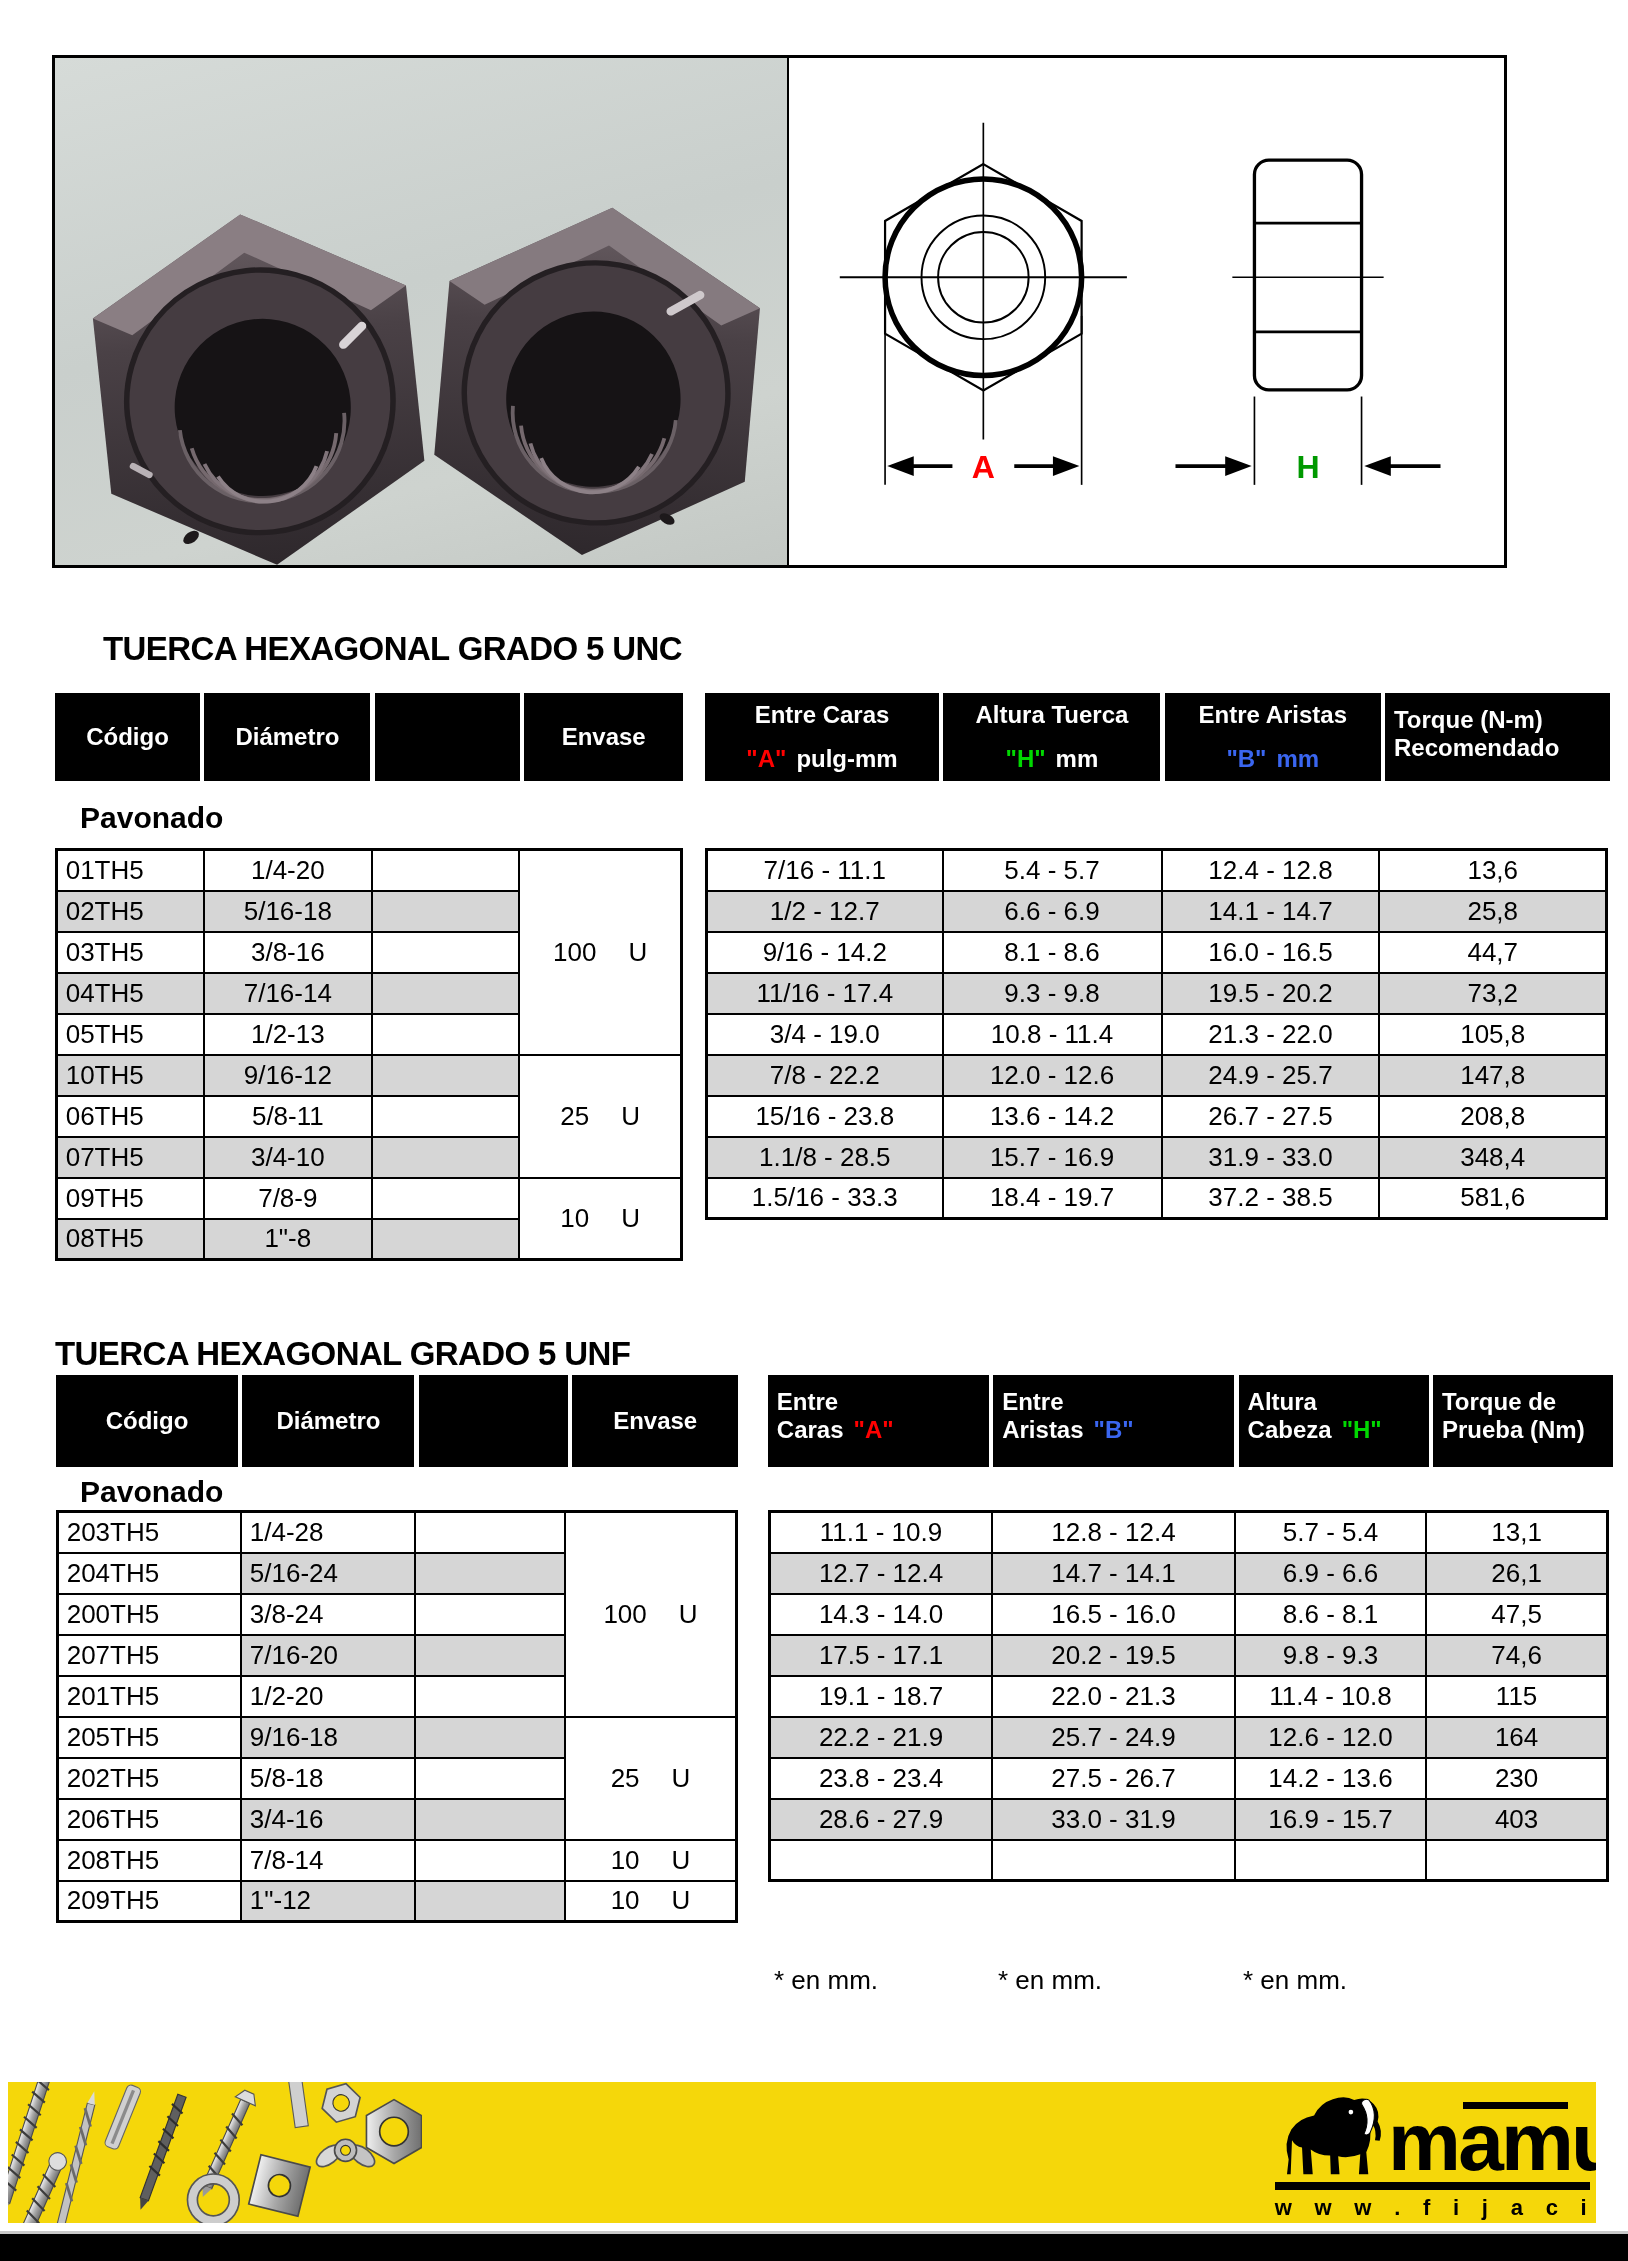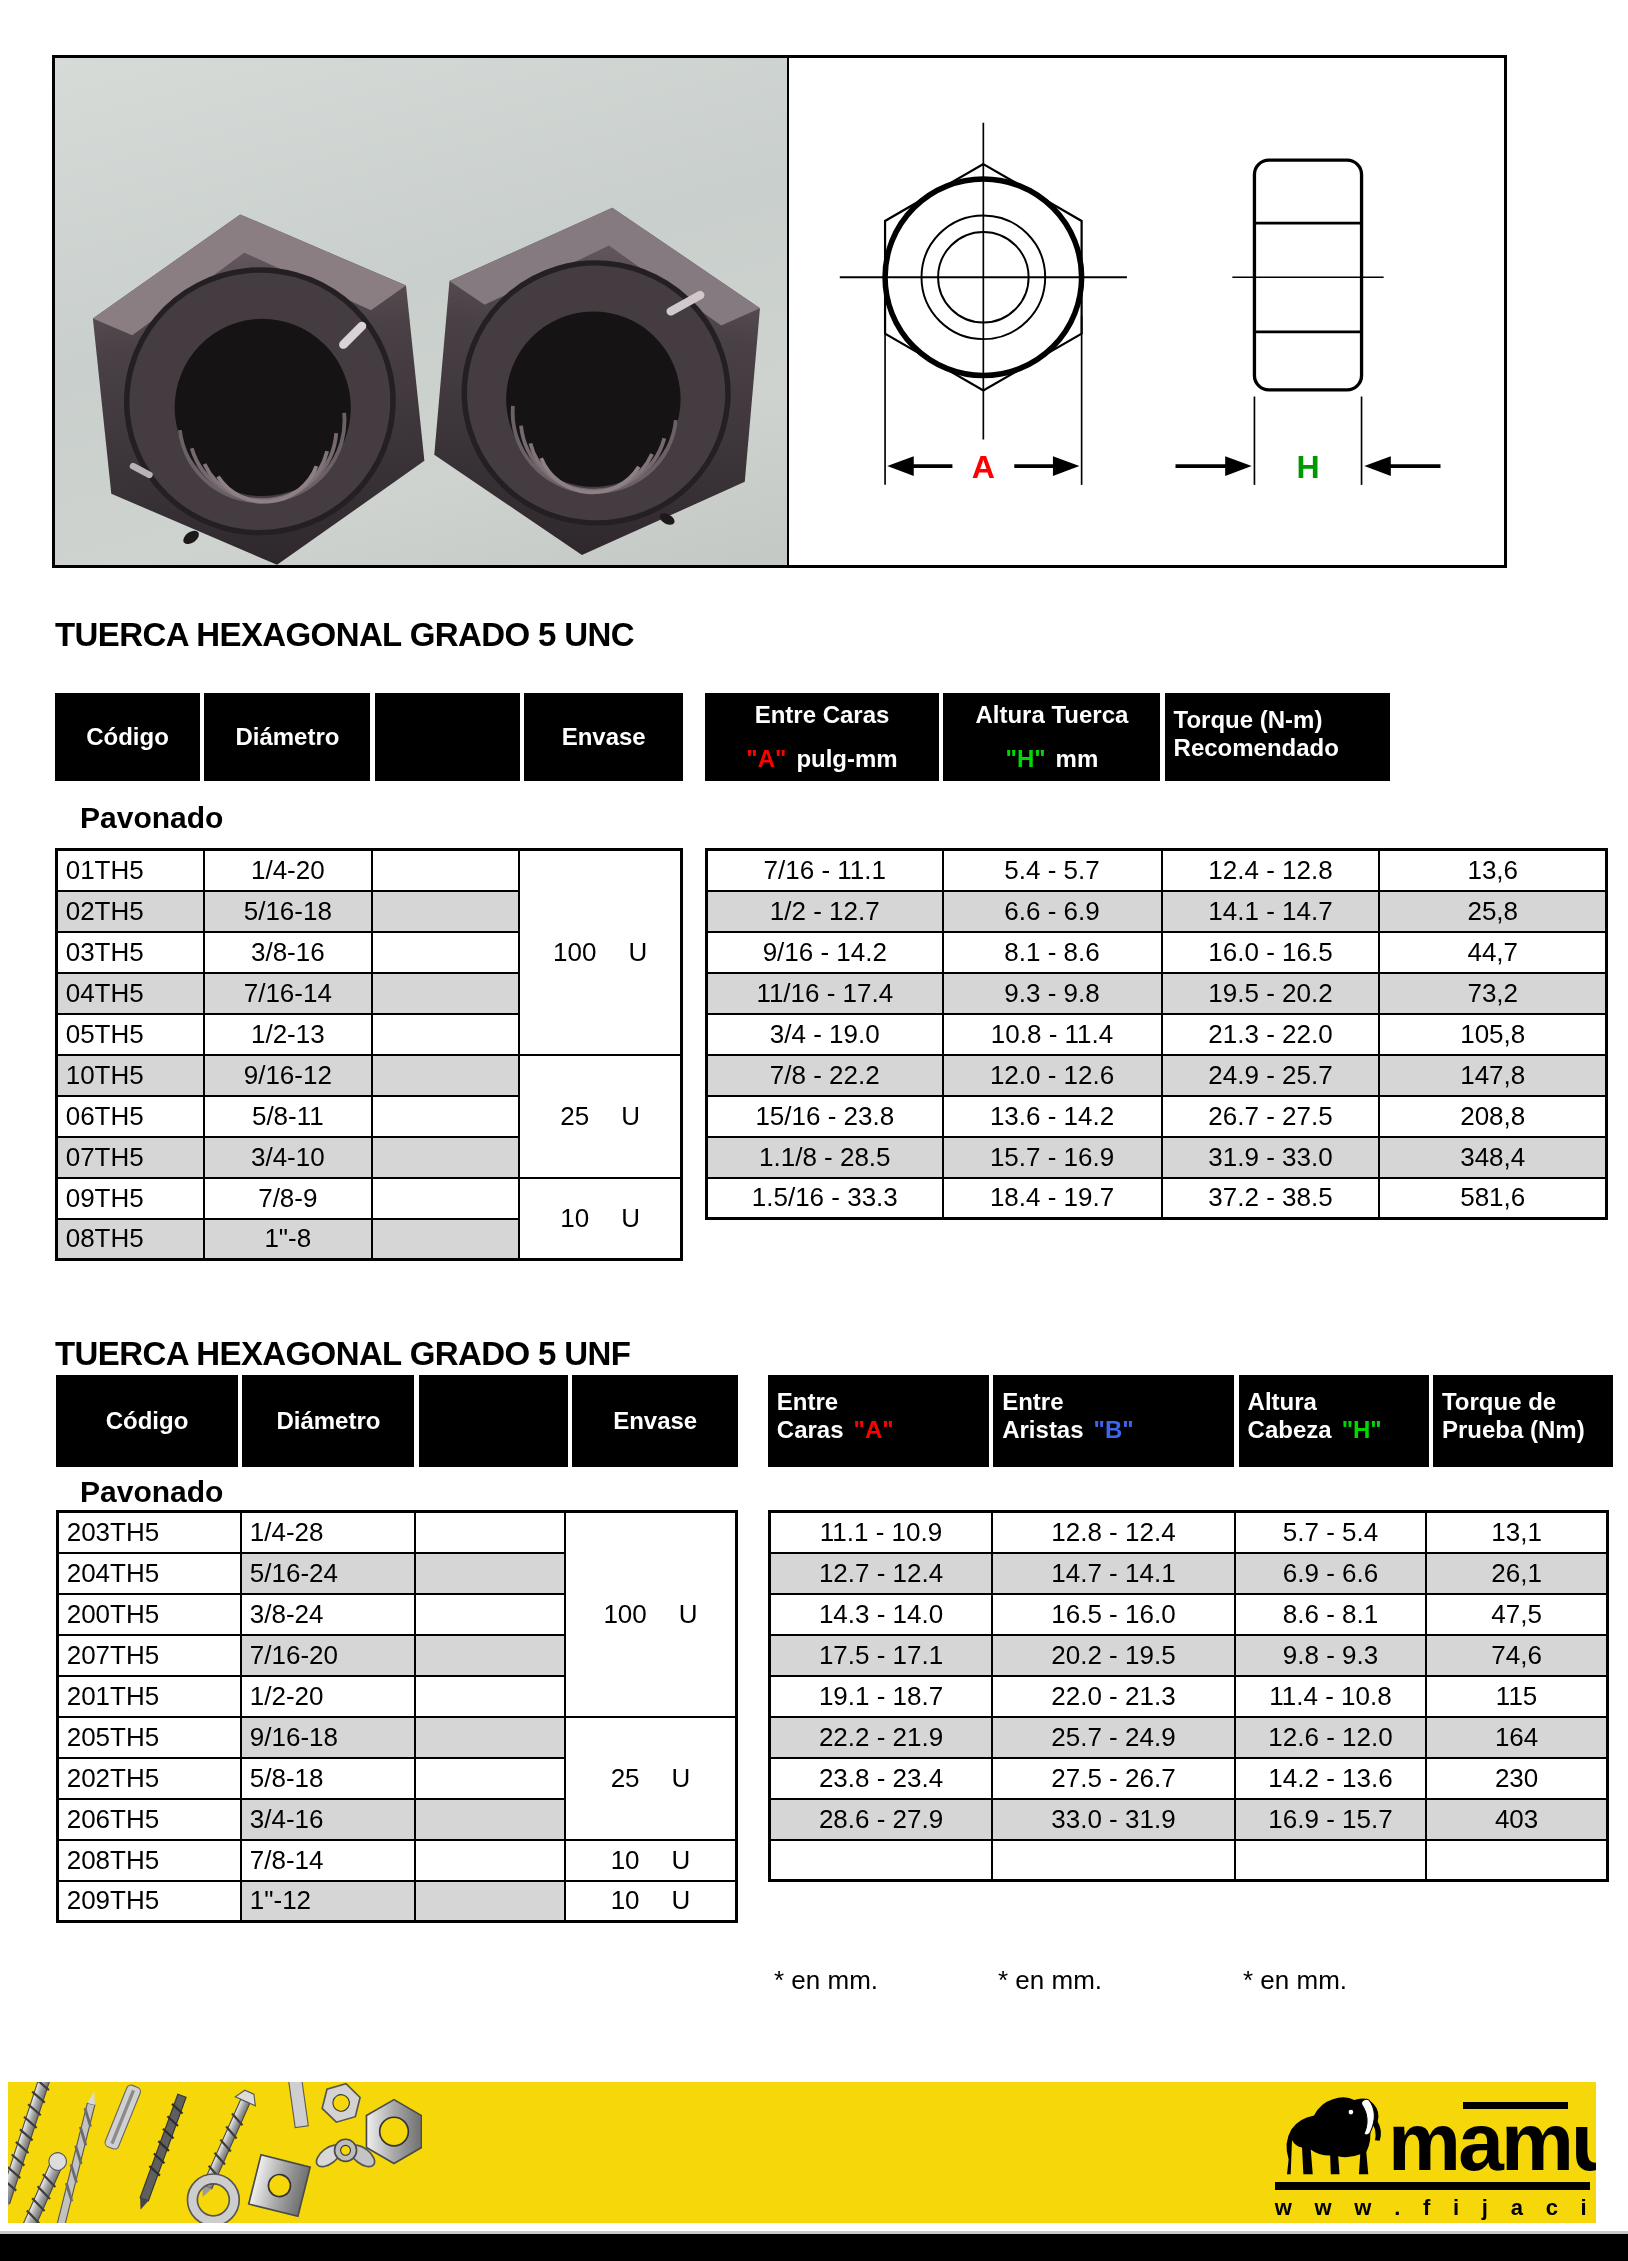--- a/index.html
+++ b/index.html
@@ -133,21 +133,21 @@
       <line x1="1037" y1="612" x2="1037" y2="772" stroke="#000" stroke-width="3"></line>
       <line x1="700" y1="738" x2="824" y2="738" stroke="#000" stroke-width="7"></line>
       <polygon points="838,738 790,720 790,756" fill="#000"></polygon>
       <line x1="1056" y1="738" x2="1180" y2="738" stroke="#000" stroke-width="7"></line>
       <polygon points="1042,738 1090,720 1090,756" fill="#000"></polygon>
       <text x="940" y="760" font-size="58" font-weight="bold" fill="#009900" text-anchor="middle">H</text>
     </svg>
   </div>
 </div>
 
-<div class="sec-title" style="top:616px;">TUERCA HEXAGONAL GRADO 5 UNC</div>
+<div class="sec-title" style="top:630px;margin-left:48px;">TUERCA HEXAGONAL GRADO 5 UNC</div>
 
 <div class="hdr-row" style="left:55px; top:693px; height:88px;">
   <div class="hdr-cell hdr-center" style="width:145px;">
       <span>Código</span>
     </div>
   <div class="hdr-cell hdr-center" style="width:166px;">
       <span>Diámetro</span>
     </div>
   <div class="hdr-cell hdr-center" style="width:145px;">
       <span></span>
@@ -158,20 +158,24 @@
 </div>
 
 <div class="hdr-row" style="left:705px; top:693px; height:88px;">
   <div class="hdr-cell hdr-center" style="width:234px;">
     <span>Entre Caras</span>
     <span><span class="c-red">"A"</span><span class="unit-gap"></span><span>pulg-mm</span></span>
   </div>
   <div class="hdr-cell hdr-center" style="width:217px;">
     <span>Altura Tuerca</span>
     <span><span class="c-green">"H"</span><span class="unit-gap"></span><span>mm</span></span>
+  </div>
+  <div class="hdr-cell hdr-center" style="width:216px;">
+    <span>Entre Aristas</span>
+    <span><span class="c-blue">"B"</span><span class="unit-gap"></span><span class="c-blue">mm</span></span>
   </div>
   <div class="hdr-cell hdr-left" style="width:225px;">
     <span>Torque (N-m)</span>
     <span>Recomendado</span>
   </div>
 </div>
 
 <div class="pavonado" style="top:801px;">Pavonado</div>
 
 <table class="bt t1L" style="left:55px; top:848px; width:628px;">

